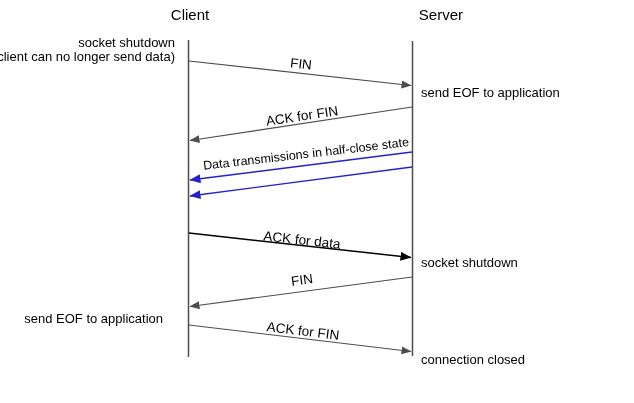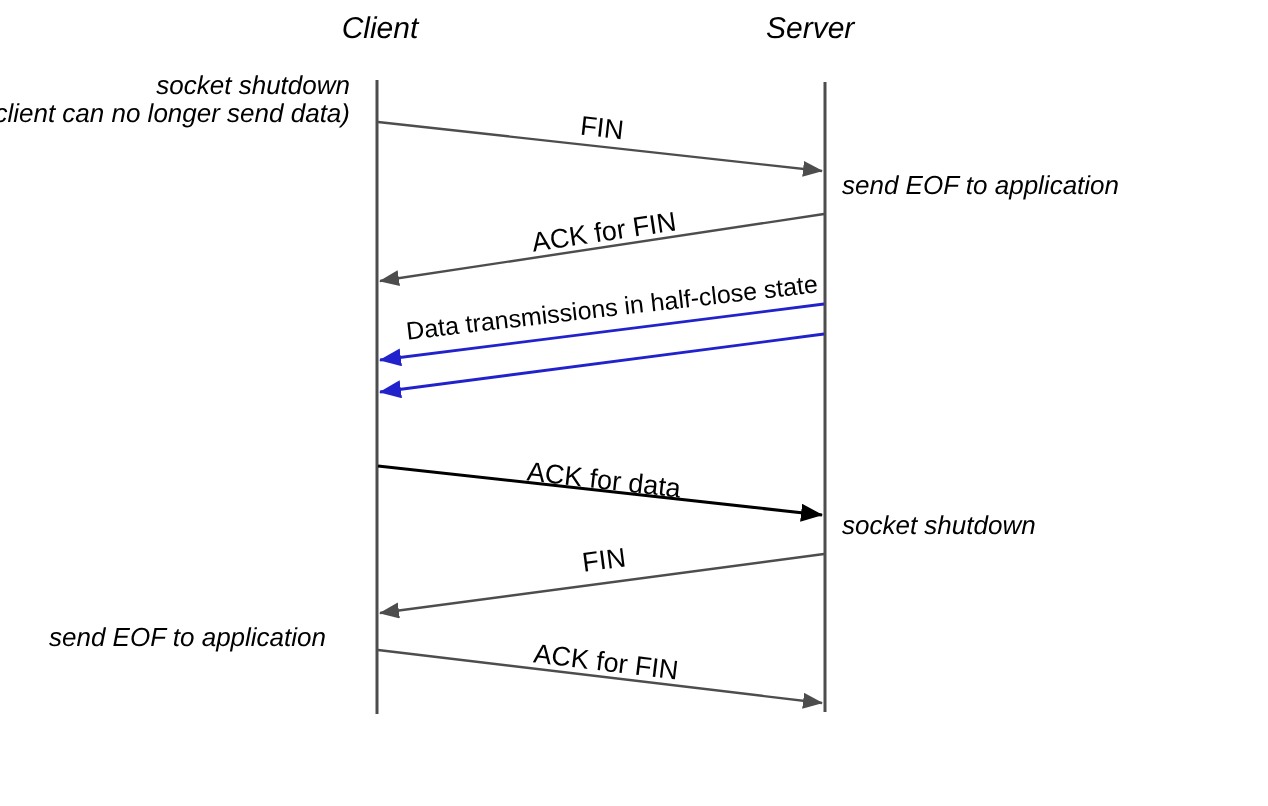--- a/index.html
+++ b/index.html
@@ -19,21 +19,20 @@
   .lifeline{stroke:var(--line-gray);stroke-width:1.5;fill:none;}
   .msg-gray{stroke:var(--line-gray);stroke-width:1.2;fill:none;}
   .msg-black{stroke:var(--line-black);stroke-width:1.5;fill:none;}
   .msg-blue{stroke:var(--line-blue);stroke-width:1.4;fill:none;}
   .head-gray{fill:var(--line-gray);}
   .head-black{fill:var(--line-black);}
   .head-blue{fill:var(--line-blue);}
   .lbl{
     position:absolute;white-space:nowrap;font-size:13px;line-height:14px;
     color:var(--text-color);
-    font-style:italic;
   }
   .title{font-size:15px;}
   .msg-label{
     position:absolute;white-space:nowrap;font-size:13.5px;
     transform:translate(-50%,-50%);color:var(--text-color);
   }
   .right-align{text-align:right;}
 </style>
 </head>
 <body>
@@ -59,21 +58,21 @@
     <line class="msg-gray" x1="189" y1="61" x2="411" y2="85.5" marker-end="url(#ah-gray)"></line>
     <line class="msg-gray" x1="412" y1="107" x2="190" y2="140.5" marker-end="url(#ah-gray)"></line>
     <line class="msg-blue" x1="412" y1="152" x2="190" y2="180" marker-end="url(#ah-blue)"></line>
     <line class="msg-blue" x1="412" y1="167" x2="190" y2="196" marker-end="url(#ah-blue)"></line>
     <line class="msg-black" x1="189" y1="233" x2="411" y2="257.5" marker-end="url(#ah-black)"></line>
     <line class="msg-gray" x1="412" y1="277" x2="190" y2="306.5" marker-end="url(#ah-gray)"></line>
     <line class="msg-gray" x1="189" y1="325" x2="411" y2="351.5" marker-end="url(#ah-gray)"></line>
   </svg>
 
   <div class="lbl title" style="left:150px;top:8px;width:80px;text-align:center;">Client</div>
-  <div class="lbl title" style="left:383px;top:8px;width:80px;text-align:left;">Server</div>
+  <div class="lbl title" style="left:383px;top:8px;width:80px;text-align:right;">Server</div>
 
   <div class="msg-label" style="left:301px;top:64px;transform:translate(-50%,-50%) rotate(6.4deg);">FIN</div>
   <div class="msg-label" style="left:302px;top:116px;transform:translate(-50%,-50%) rotate(-8.5deg);">ACK for FIN</div>
   <div class="msg-label" style="left:306px;top:154px;font-size:12.5px;transform:translate(-50%,-50%) rotate(-6.6deg);">Data transmissions in half-close state</div>
   <div class="msg-label" style="left:302px;top:240px;transform:translate(-50%,-50%) rotate(6.4deg);">ACK for data</div>
   <div class="msg-label" style="left:302px;top:280px;transform:translate(-50%,-50%) rotate(-7.5deg);">FIN</div>
   <div class="msg-label" style="left:303px;top:331px;transform:translate(-50%,-50%) rotate(6.9deg);">ACK for FIN</div>
 
   <div class="lbl right-align" style="right:459px;top:36px;">
     <div>socket shutdown</div>
@@ -81,14 +80,15 @@
   </div>
 
   <div class="lbl" style="left:421px;top:86px;">send EOF to application</div>
 
   <div class="lbl" style="left:421px;top:256px;">
     <div>socket shutdown</div>
   </div>
 
   <div class="lbl right-align" style="right:471px;top:312px;">send EOF to application</div>
 
+  <div class="lbl" style="left:421px;top:353px;">connection closed</div>
 
 </div>
 
 </body></html>

